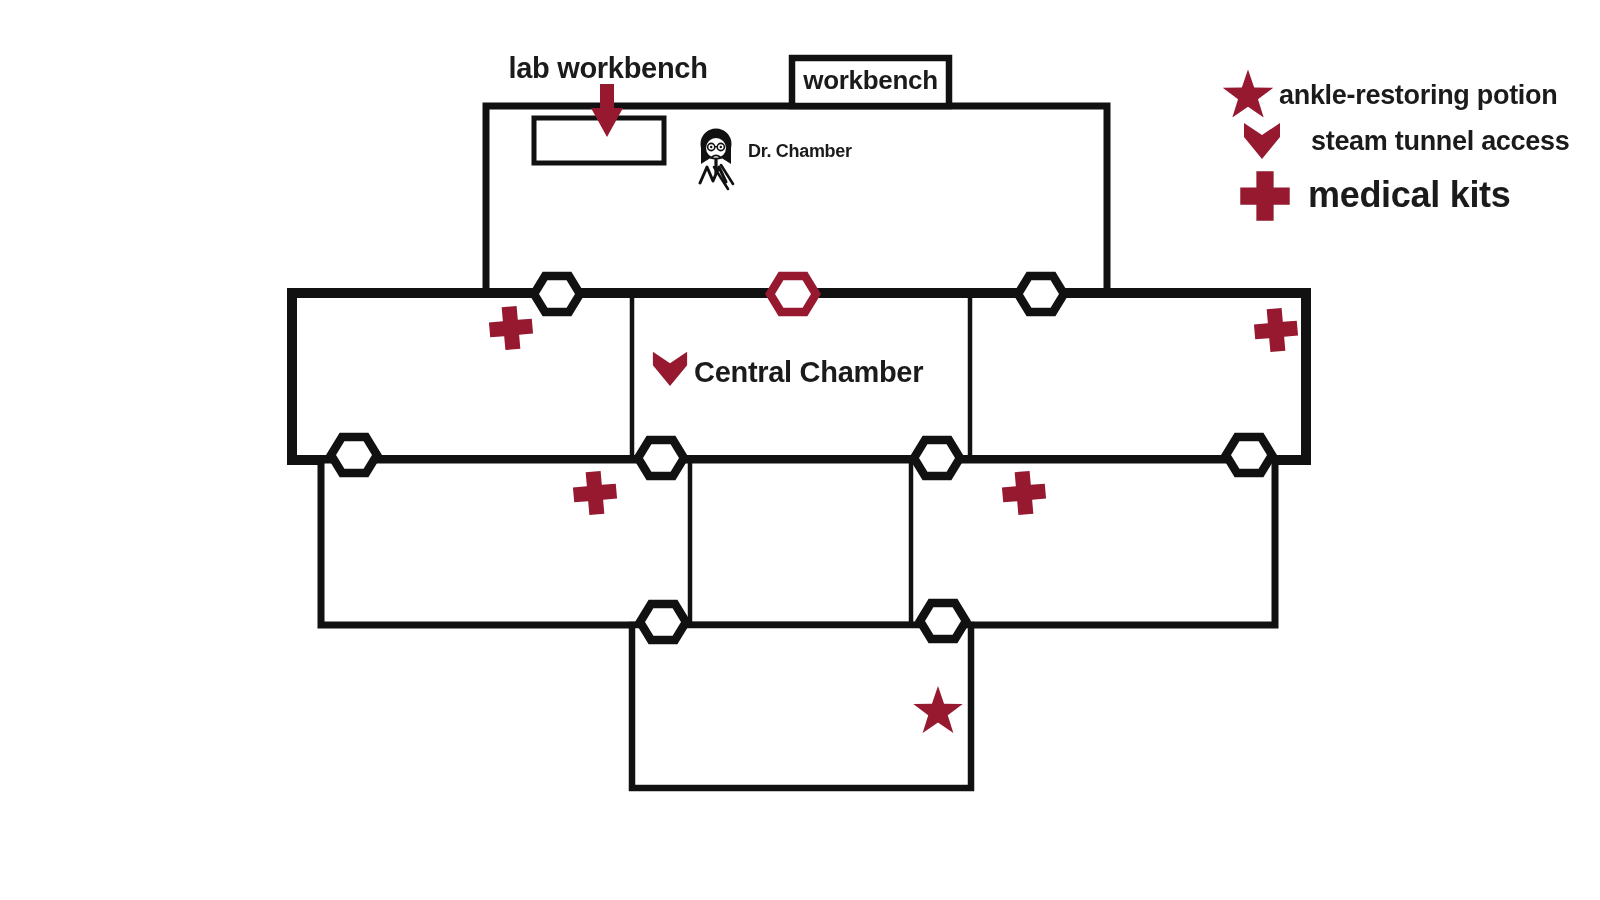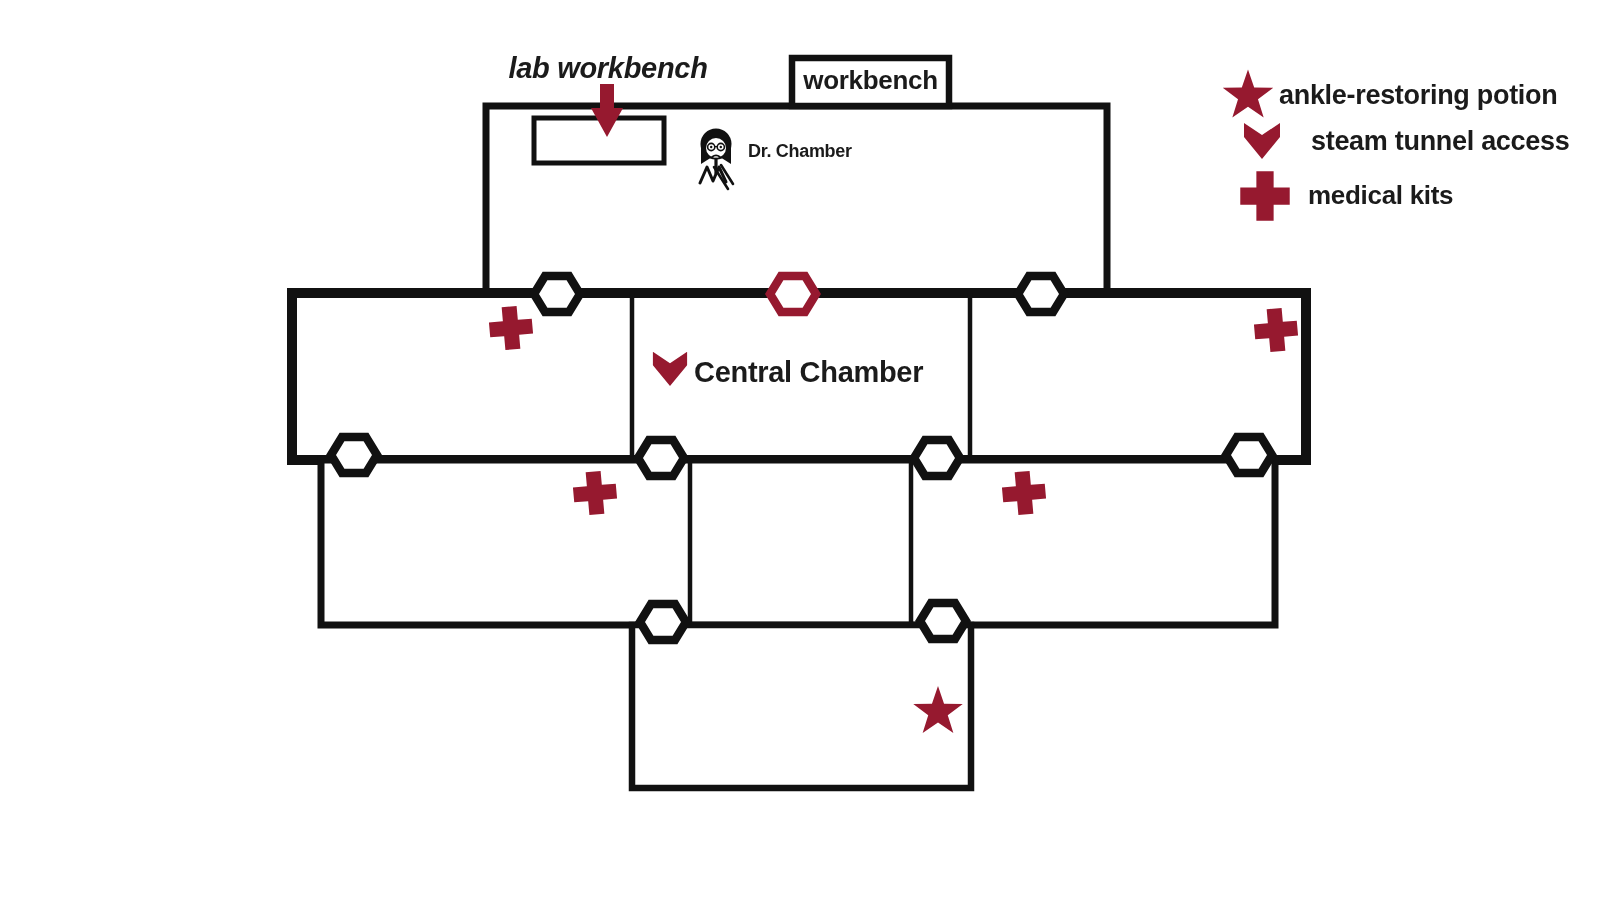--- a/index.html
+++ b/index.html
@@ -10,30 +10,30 @@
     font-family:"Liberation Sans", sans-serif; font-weight:700; color:var(--ink);
     overflow:hidden;
   }
   .map-svg { position:absolute; left:0; top:0; }
   .room { fill:#ffffff; stroke:var(--wall); }
   .wall { stroke:var(--wall); fill:none; }
   .door { fill:#ffffff; stroke:var(--wall); stroke-width:8.5; }
   .door-red { fill:#ffffff; stroke:var(--accent); stroke-width:8.5; }
   .sym { fill:var(--accent); }
   .lbl { position:absolute; white-space:nowrap; letter-spacing:-0.3px; }
-  .lbl-workbench { left:500px; top:52px; width:216px; text-align:center; font-size:29px;font-style:italic; }
+  .lbl-workbench { left:500px; top:52px; width:216px; text-align:center; font-size:29px; }
   .lbl-elevator  { left:792px; top:65px; width:157px; text-align:center; font-size:26px; }
   .lbl-morton    { left:748px; top:141px; font-size:18px; }
   .lbl-chamber   { left:694px; top:356px; font-size:29px; }
   .legend-row { position:absolute; display:flex; align-items:center; }
   .legend-row .txt { font-size:27px; letter-spacing:-0.3px; }
   .legend-star    { left:1217px; top:64px; }
   .legend-chevron { left:1241px; top:120px;gap:28px; }
   .legend-cross   { left:1236px; top:166px; }
-  .legend-cross .txt { font-size:26px; margin-left:14px; }
+  .legend-cross .txt { font-size:36px; margin-left:14px; }
 </style>
 </head>
 <body>
 
 <div class="stage">
 
   <svg class="map-svg" width="1600" height="900" viewBox="0 0 1600 900">
     <defs>
       <polygon id="hexShape" points="-23,0 -12,-18 12,-18 23,0 12,18 -12,18"></polygon>
       <polygon id="crossShape" points="-7.5,-21.5 7.5,-21.5 7.5,-7.5 21.5,-7.5 21.5,7.5 7.5,7.5 7.5,21.5 -7.5,21.5 -7.5,7.5 -21.5,7.5 -21.5,-7.5 -7.5,-7.5"></polygon>

